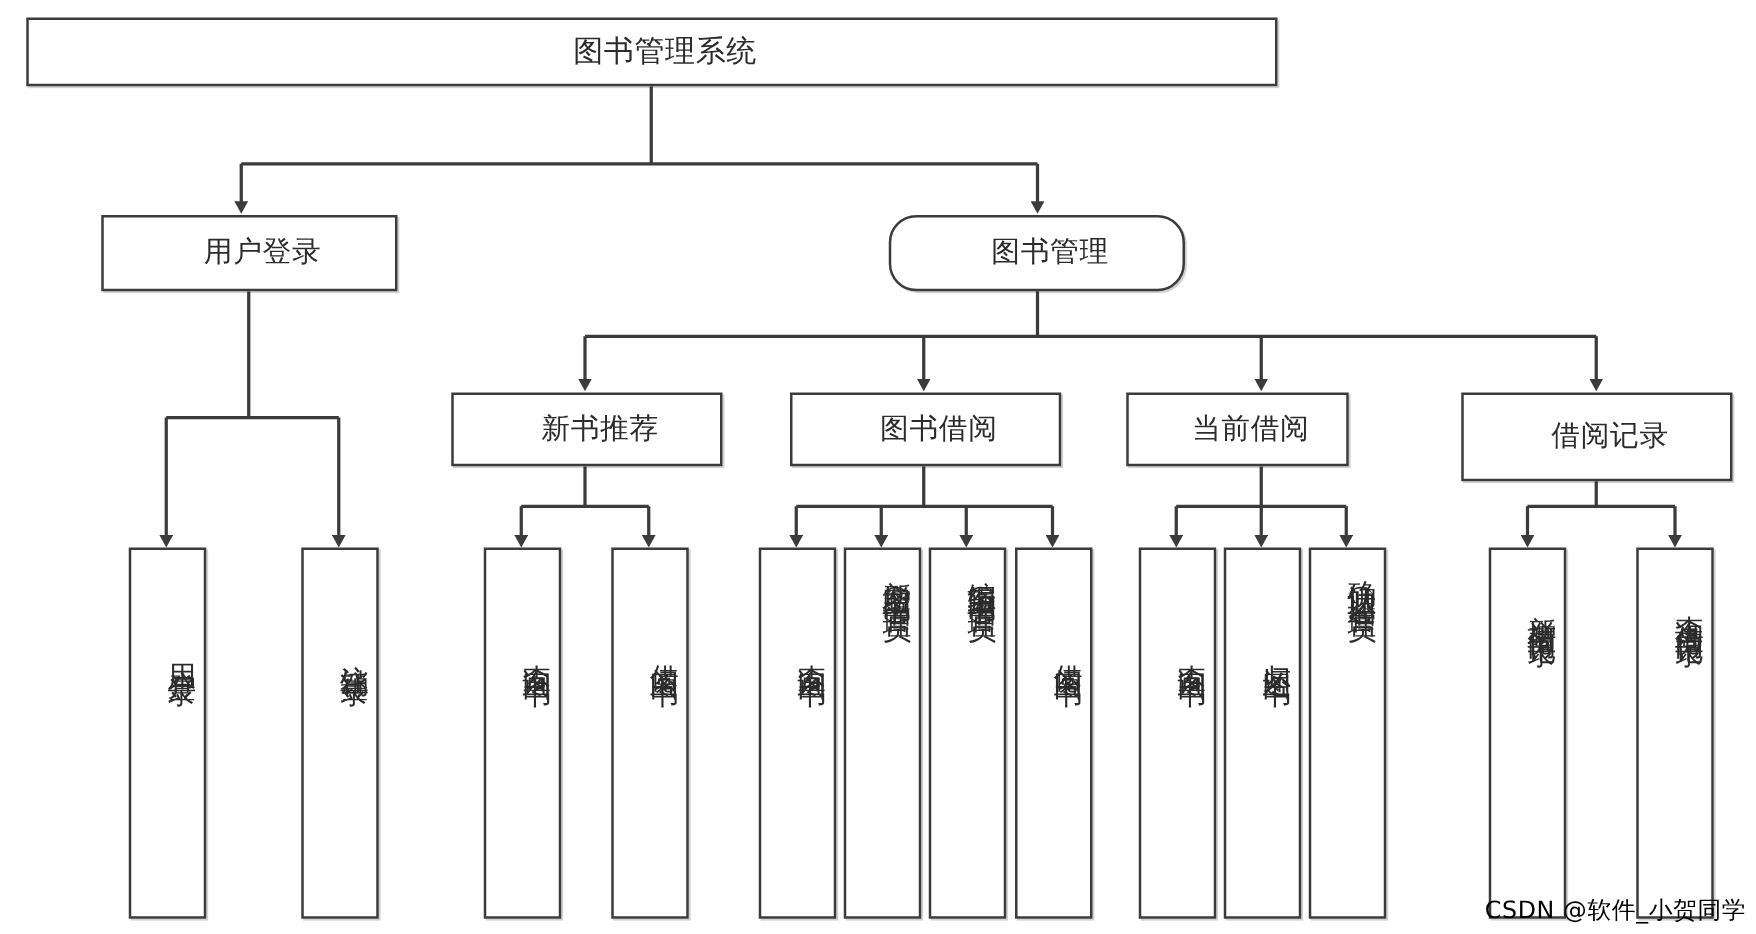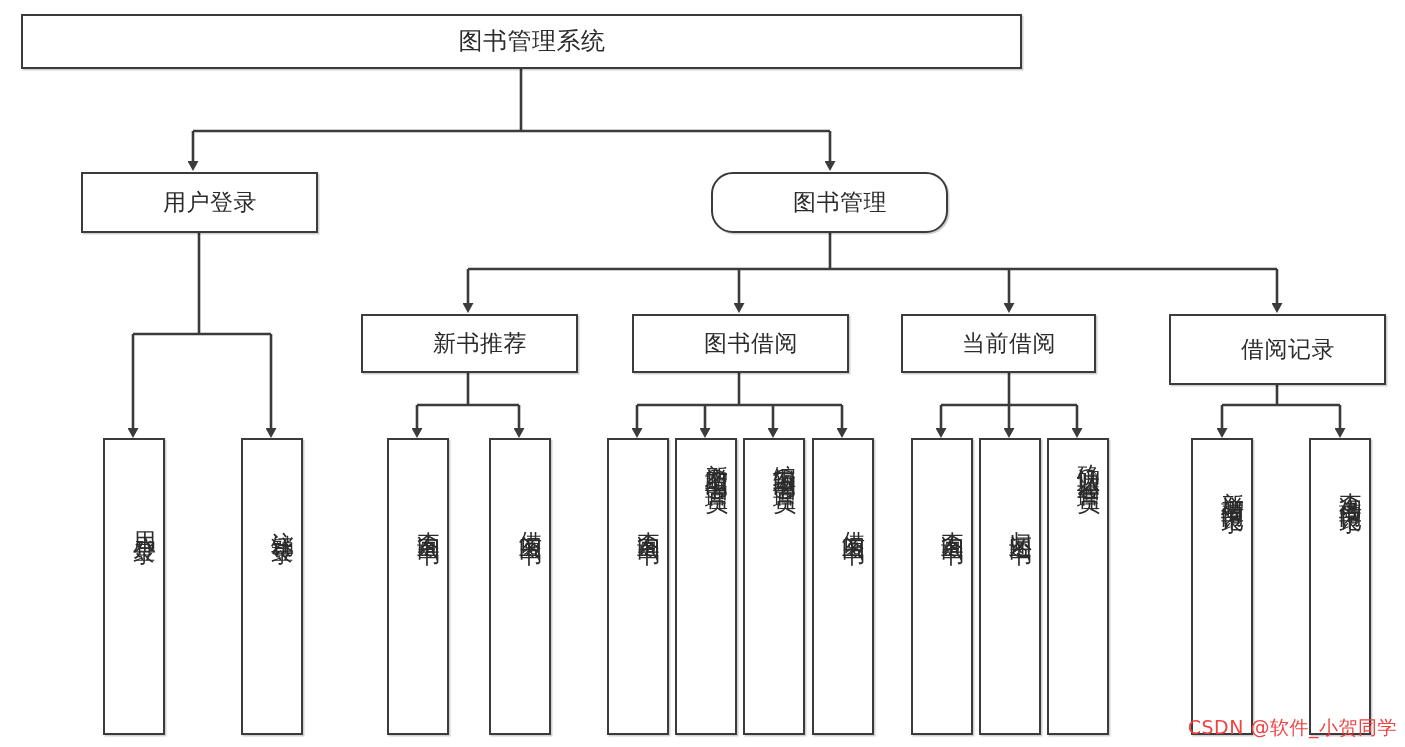--- a/index.html
+++ b/index.html
@@ -49,21 +49,21 @@
     font-size:23px;
     letter-spacing:4px;
     line-height:1.0;
     height:auto;
   }
   .watermark{
     position:absolute;
     right:8px;
     bottom:6px;
     font-size:19px;
-    color:#ef4444;
+    color:#000000;
     letter-spacing:0.5px;
     white-space:nowrap;
     user-select:none;
   }
 </style>
 </head>
 <body>
 
 <div id="canvas">
 
@@ -129,21 +129,21 @@
   <div class="node h" style="left:711px;top:172px;width:237px;height:61px;border-radius:22px;">
     <span class="lbl">图书管理</span>
   </div>
 
   <div class="node h" style="left:361px;top:314px;width:217px;height:59px;">
     <span class="lbl">新书推荐</span>
   </div>
   <div class="node h" style="left:632px;top:314px;width:217px;height:59px;">
     <span class="lbl">图书借阅</span>
   </div>
-  <div class="node h" style="left:901px;top:314px;width:195px;height:59px;">
+  <div class="node h" style="left:901px;top:314px;width:178px;height:59px;">
     <span class="lbl">当前借阅</span>
   </div>
   <div class="node h" style="left:1169px;top:314px;width:217px;height:71px;">
     <span class="lbl">借阅记录</span>
   </div>
 
   <div class="node v" style="left:103px;top:438px;width:62px;height:297px;padding-top:73px;">
     <span class="lbl">用户登录</span>
   </div>
   <div class="node v" style="left:241px;top:438px;width:62px;height:297px;padding-top:73px;">

